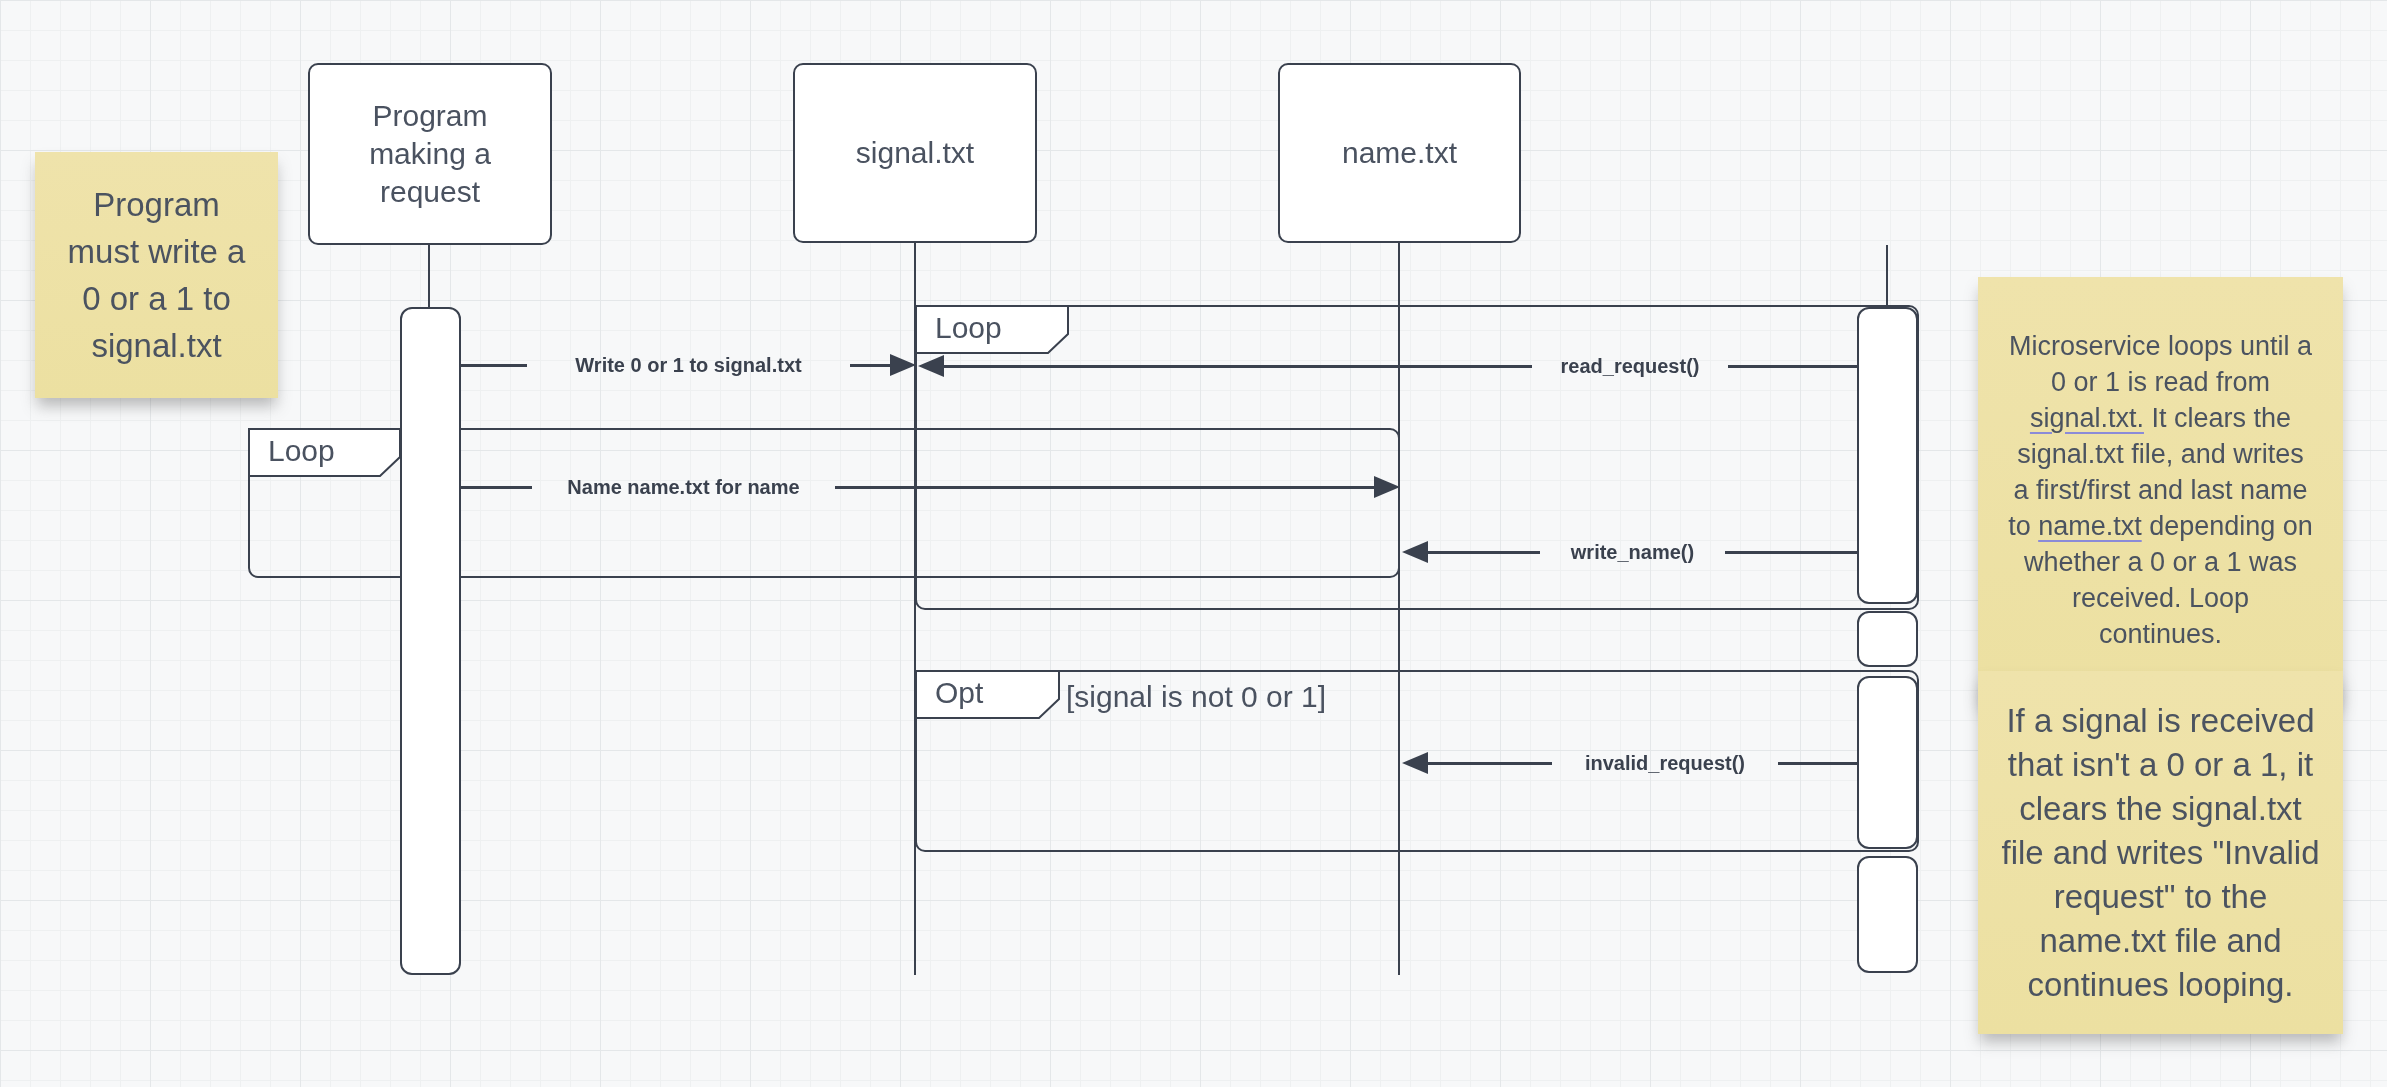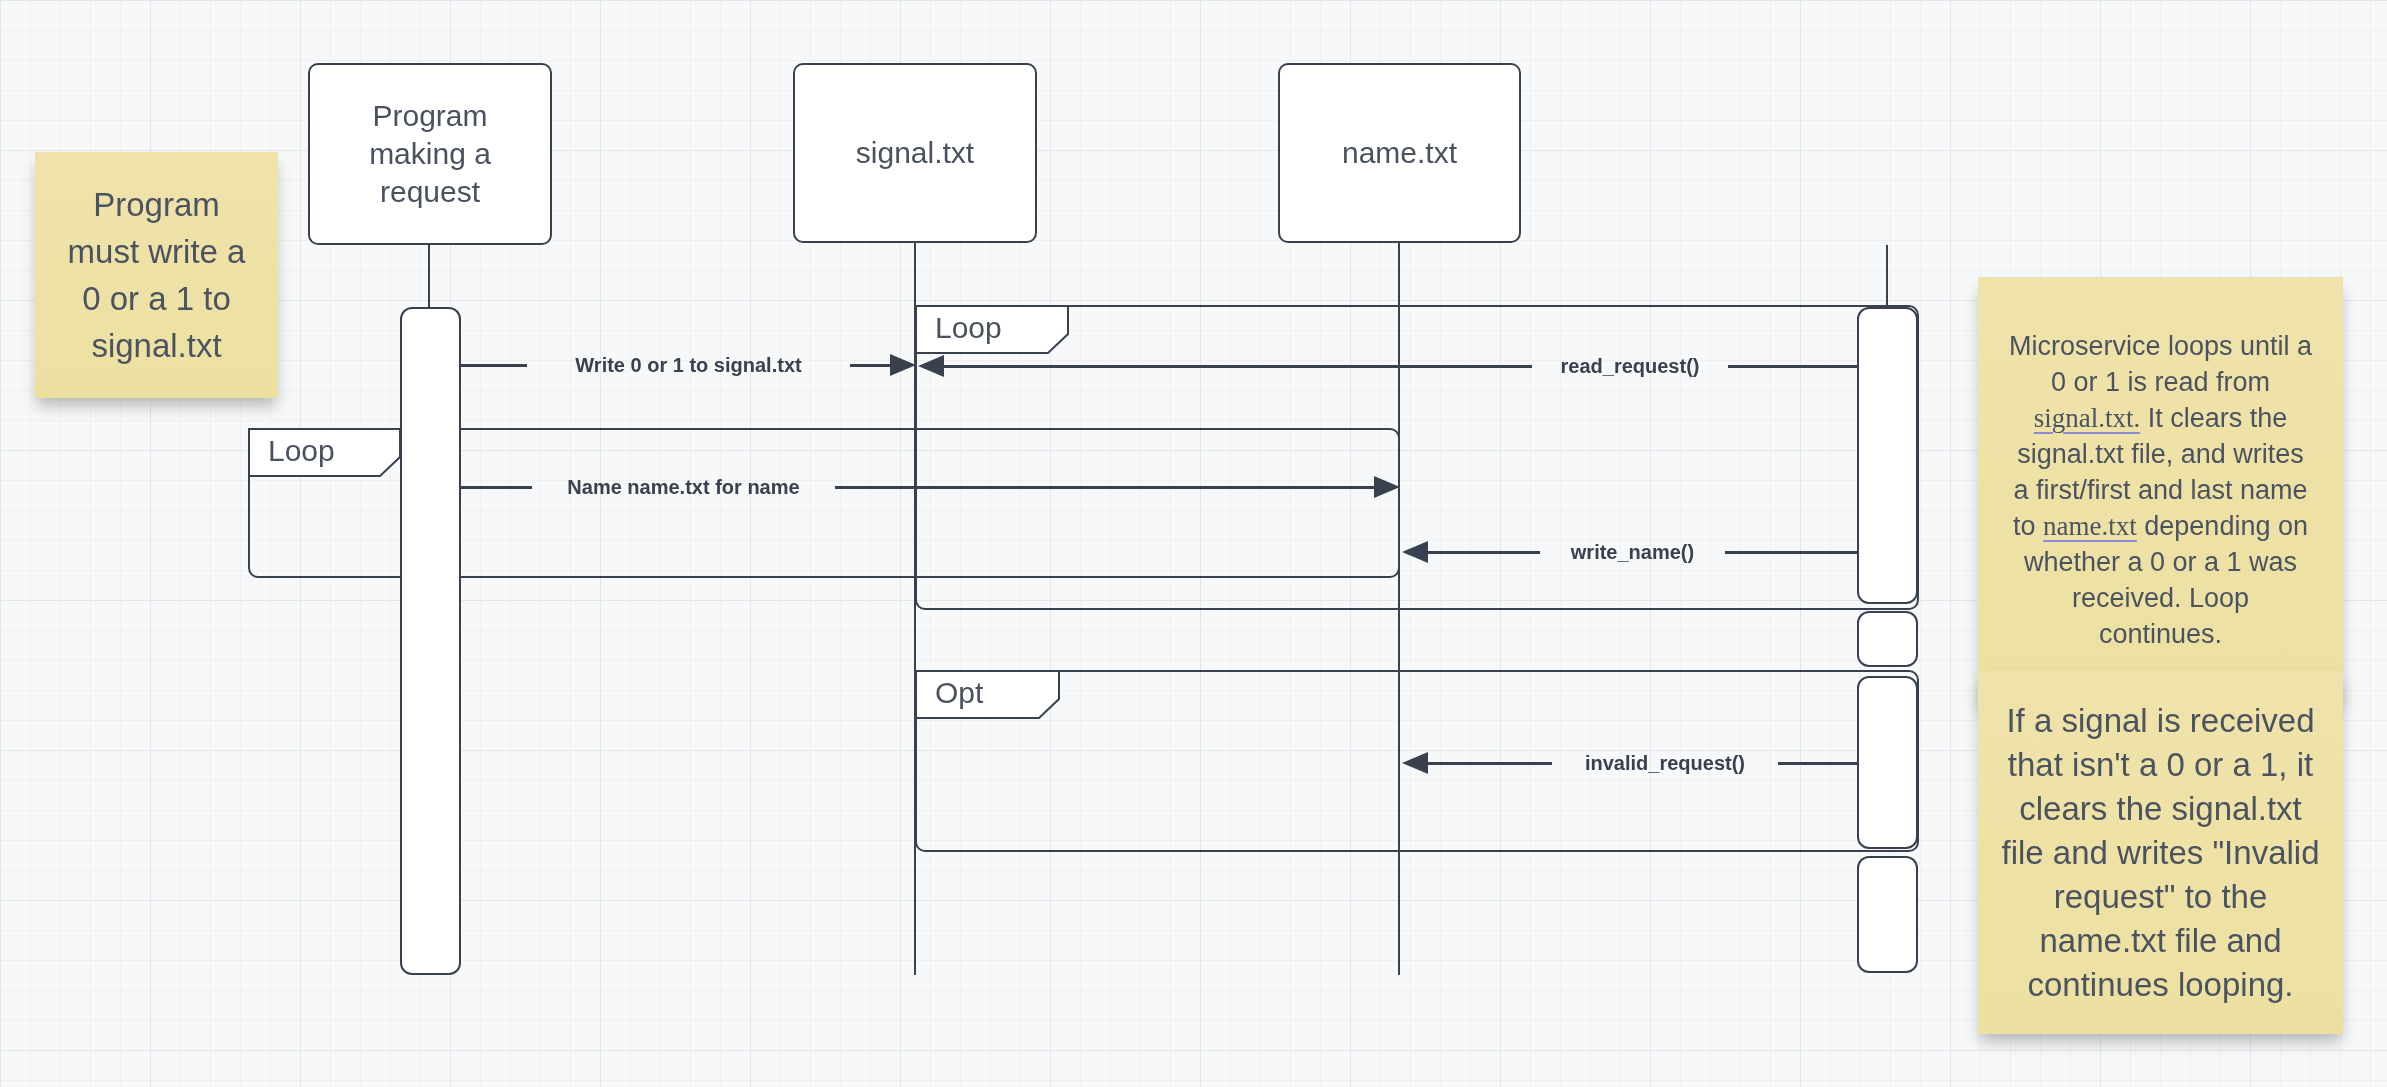--- a/index.html
+++ b/index.html
@@ -19,21 +19,21 @@
     position:absolute; box-sizing:border-box;
     background:linear-gradient(180deg,#efe3ab 0%,#ece0a1 100%);
     box-shadow:0 10px 14px -2px rgba(90,90,90,.4);
     color:#4b5360; text-align:center; white-space:pre-line;
     display:flex; align-items:center; justify-content:center;
     z-index:1;
   }
   .sticky-left{left:35px; top:152px; width:243px; height:246px; font-size:33px; line-height:47px; padding:4px 8px;}
   .sticky-rt{left:1978px; top:277px; width:365px; height:426px; font-size:27px; line-height:36px; padding:6px 14px;}
   .sticky-rb{left:1978px; top:671px; width:365px; height:363px; font-size:33px; line-height:44px; padding:6px 10px;}
-  .u-link{text-decoration:underline; text-decoration-color:#8b8bd8; text-decoration-thickness:2px; text-underline-offset:5px;font-family:Liberation Serif, serif;}
+  .u-link{text-decoration:underline; text-decoration-color:#8b8bd8; text-decoration-thickness:2px; text-underline-offset:5px;}
   
   .actor{
     position:absolute; box-sizing:border-box;
     background:#ffffff; border:2px solid #3a414e; border-radius:10px;
     color:#4a5260; font-size:30px; line-height:38px; text-align:center; white-space:pre-line;
     display:flex; align-items:center; justify-content:center;
     z-index:4;
   }
   .actor-1{left:308px; top:63px;  width:244px; height:182px;}
   .actor-2{left:793px; top:63px;  width:244px; height:180px;}
@@ -150,20 +150,21 @@
       <path d="M1 1 H152 V29 L132 48 H1 Z" fill="#ffffff" stroke="#3a414e" stroke-width="2"></path>
     </svg>
     <span class="tag-text">Loop</span>
   </div>
   <div class="frag-tag tag-opt">
     <svg width="145" height="49" viewBox="0 0 145 49">
       <path d="M1 1 H144 V29 L124 48 H1 Z" fill="#ffffff" stroke="#3a414e" stroke-width="2"></path>
     </svg>
     <span class="tag-text">Opt</span>
   </div>
+  <div class="guard">[signal is not 0 or 1]</div>
 
   <div class="bar bar-program"></div>
   <div class="bar bar-micro-1"></div>
   <div class="bar bar-micro-2"></div>
   <div class="bar bar-micro-3"></div>
   <div class="bar bar-micro-4"></div>
 
   <div>
     <div class="msg-seg" style="left:461px; top:364px; width:66px;"></div>
     <div class="msg-label" style="left:527px; top:349px; width:323px;">Write 0 or 1 to signal.txt</div>

